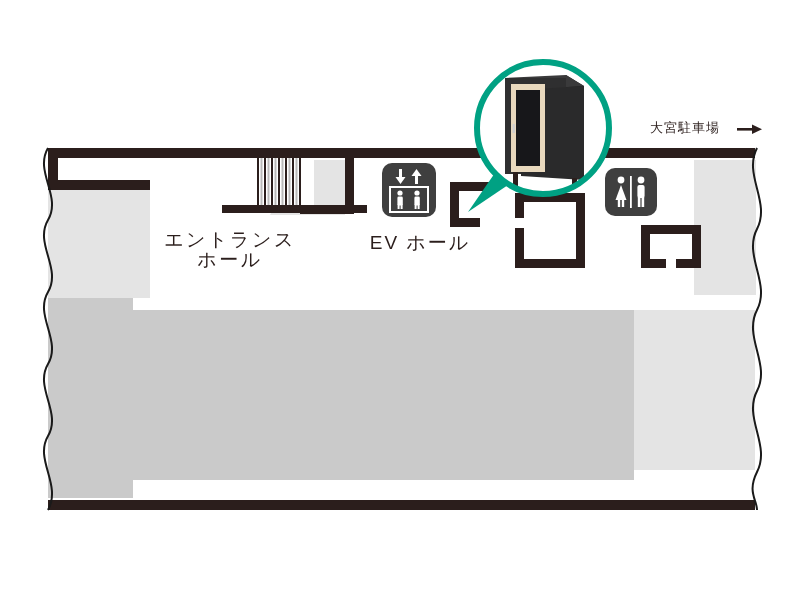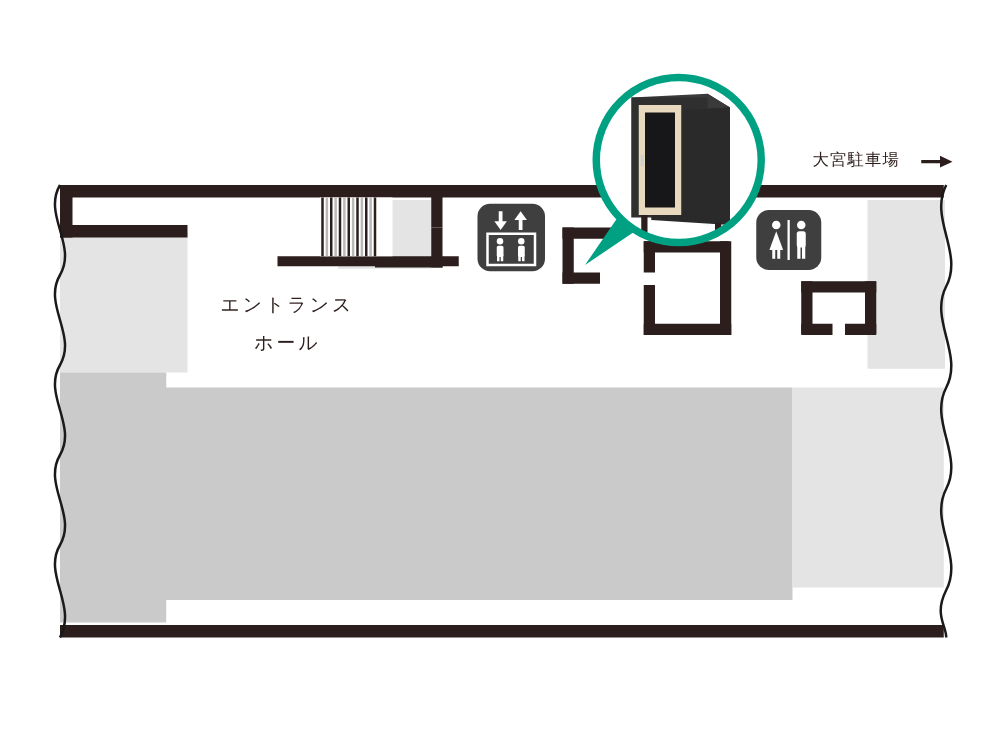--- a/index.html
+++ b/index.html
@@ -21,23 +21,23 @@
     position: absolute;
     left: 0;
     top: 0;
     width: 800px;
     height: 600px;
     display: block;
   }
   .map-label {
     position: absolute;
     color: #2b1e1c;
-    font-size: 15px;
+    font-size: 19px;
     letter-spacing: 2.5px;
-    line-height: 30px;
+    line-height: 20px;
     white-space: pre-line;
     text-align: center;
     font-weight: 400;
   }
   #label-entrance-hall {
     left: 120px;
     top: 230px;
     width: 220px;
   }
   #label-ev-hall {
@@ -216,16 +216,17 @@
       <rect x="572" y="178" width="5" height="14" fill="#2b1e1c"></rect>
     </g>
 
     <circle cx="543" cy="128" r="66" fill="none" stroke="#00a183" stroke-width="6"></circle>
 
   </svg>
 
   <div class="map-label" id="label-entrance-hall">エントランス
 ホール</div>
 
+  <div class="map-label" id="label-ev-hall">EV ホール</div>
 
   <div id="label-parking">大宮駐車場</div>
 
 </div>
 
 </body></html>

